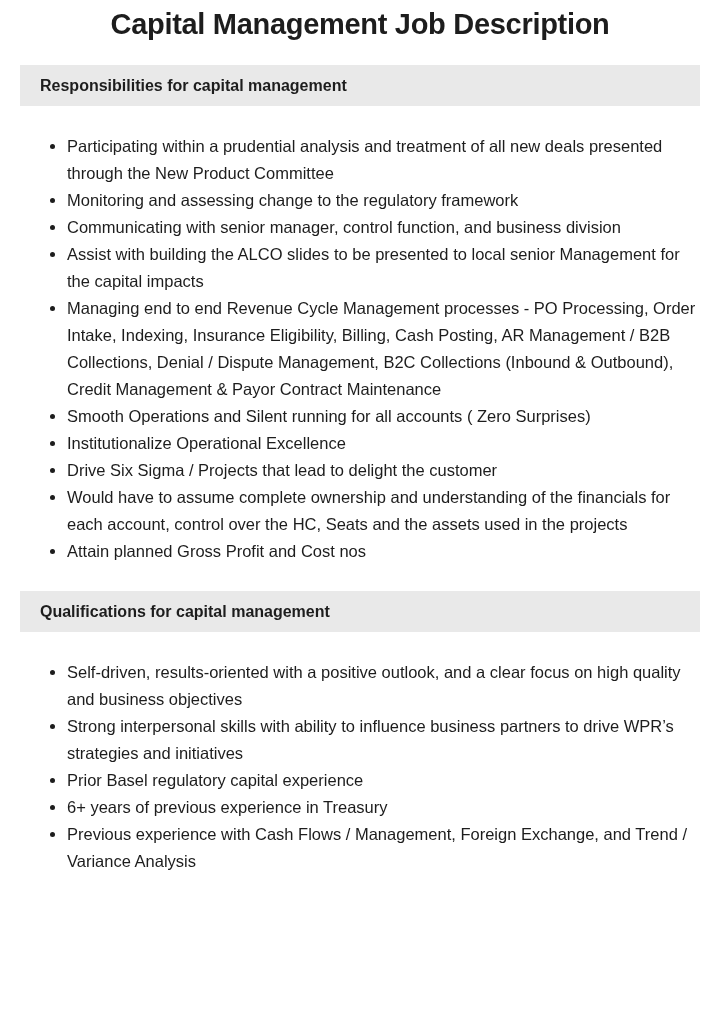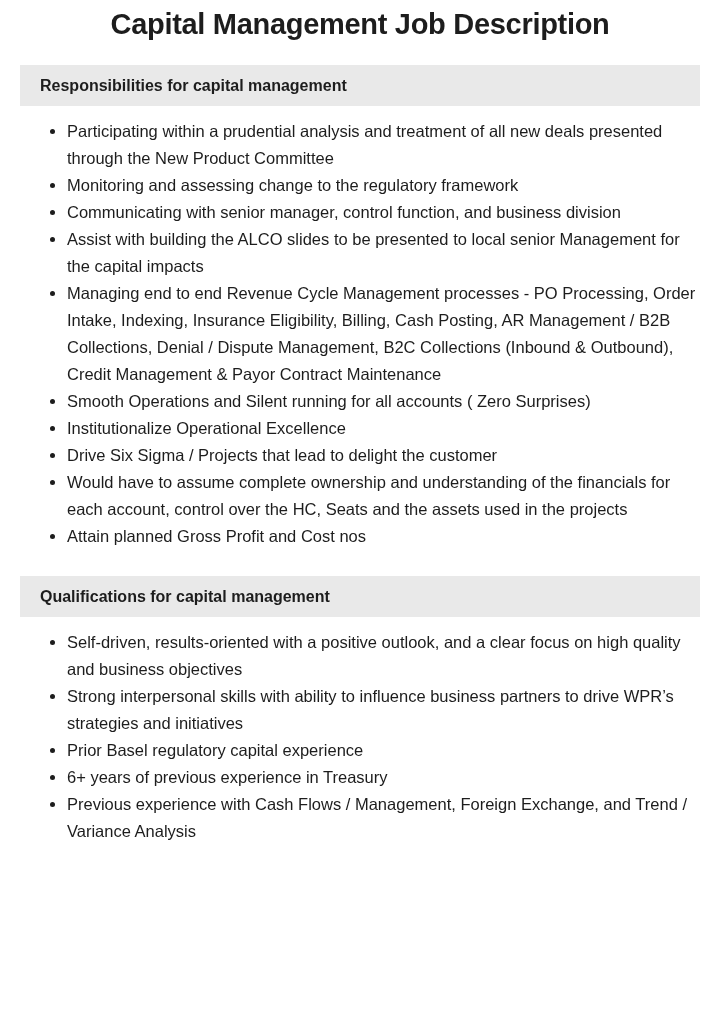--- a/index.html
+++ b/index.html
@@ -38,21 +38,21 @@
     background:var(--section-bg);
     font-size:16px;
     font-weight:700;
     padding:0 20px;
     height:41px;
     display:flex;
     align-items:center;
     margin:0;
   }
   ul.bullet-list{
-    margin:12px 0 26px 0;
+    margin:27px 0 26px 0;
     padding:0 0 0 47px;
     list-style:none;
   }
   ul.bullet-list li{
     font-size:16.5px;
     line-height:27px;
     position:relative;
     padding-left:0;
   }
   ul.bullet-list li::before{

